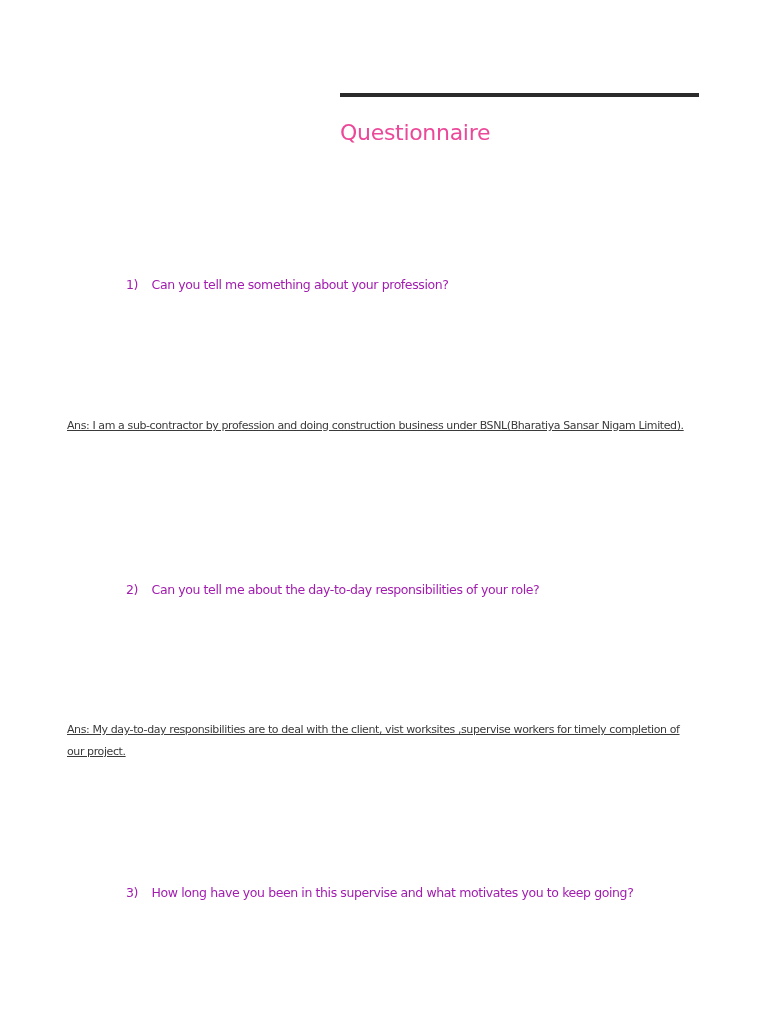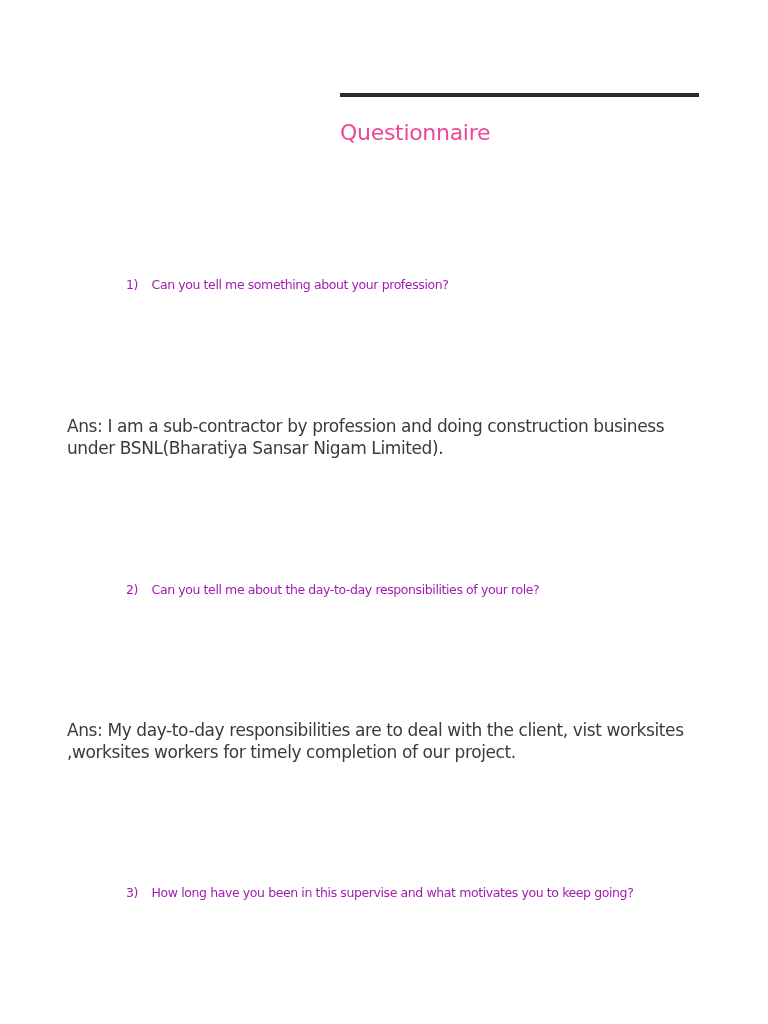--- a/index.html
+++ b/index.html
@@ -3,37 +3,37 @@
   <meta charset="utf-8">
   <style>
     html, body { margin: 0; padding: 0; background: #ffffff; }
     body { width: 768px; height: 1024px; position: relative; overflow: hidden;
       font-family: "DejaVu Sans", sans-serif; color: #3a3a3a; }
     .rule { position: absolute; left: 340px; top: 93px; width: 359px; height: 4px; background: #2b2b2b; }
     .title { position: absolute; left: 340px; top: 120px; font-family: "DejaVu Sans", sans-serif;
       font-weight: normal; font-size: 22px; color: #ec4899; letter-spacing: -0.3px; }
     .q { position: absolute; left: 90px; font-size: 12.5px; color: #a21caf; letter-spacing: -0.4px; margin-left: 36px; }
     .q .num { display: inline-block; width: 22px; }
-    .a { position: absolute; left: 67px; width: 620px; font-size: 17px; line-height: 22px;
-      color: #3a3a3a; letter-spacing: -0.4px; }
+    .a { position: absolute; left: 67px; width: 620px; font-size: 11px; line-height: 22px;
+      color: #3a3a3a; letter-spacing: -0.4px; text-decoration: underline; }
   </style>
 </head>
 <body>
 
 <div class="rule"></div>
 <div class="title">Questionnaire</div>
 
 <div class="q" style="top:277px;">
   <span class="num">1)</span>
   <span>Can you tell me something about your profession?</span>
 </div>
 <div class="a" style="top:415px;">Ans: I am a sub-contractor by profession and doing construction business under BSNL(Bharatiya Sansar Nigam Limited).</div>
 
 <div class="q" style="top:582px;">
   <span class="num">2)</span>
   <span>Can you tell me about the day-to-day responsibilities of your role?</span>
 </div>
-<div class="a" style="top:719px;">Ans: My day-to-day responsibilities are to deal with the client, vist worksites ,worksites workers for timely completion of our project.</div>
+<div class="a" style="top:719px;">Ans: My day-to-day responsibilities are to deal with the client, vist worksites ,supervise workers for timely completion of our project.</div>
 
 <div class="q" style="top:885px;">
   <span class="num">3)</span>
   <span>How long have you been in this supervise and what motivates you to keep going?</span>
 </div>
 
 </body></html>

